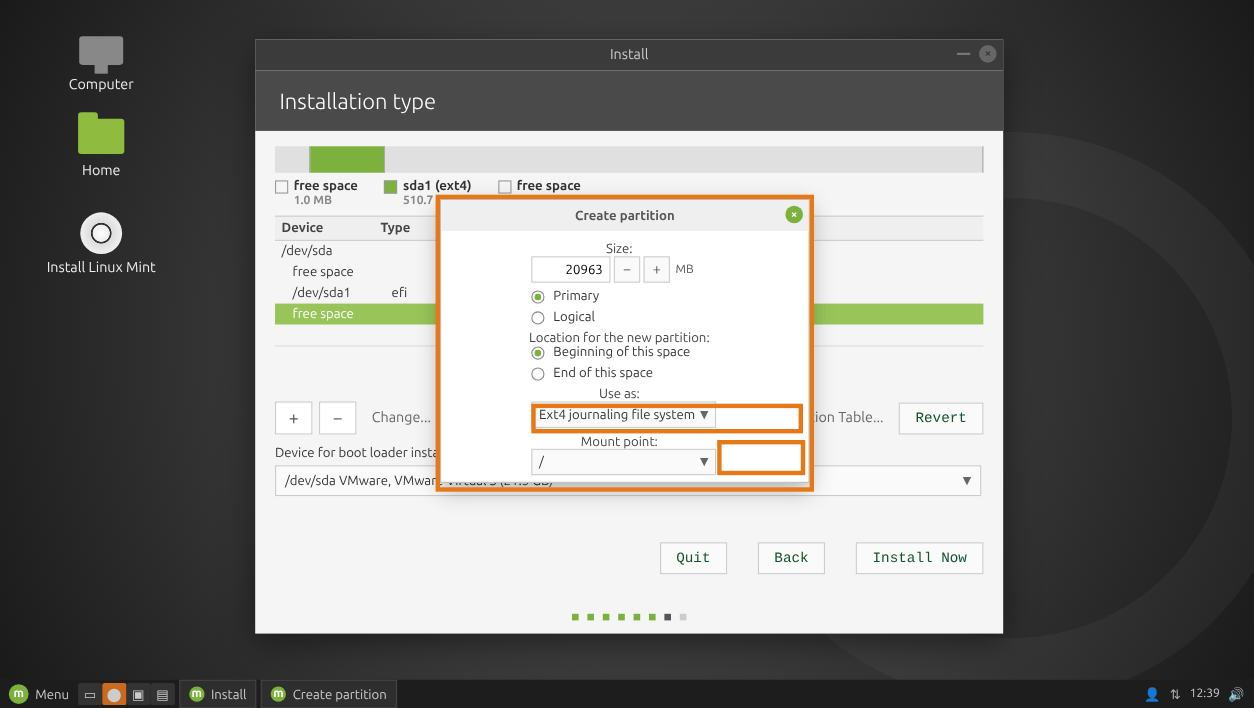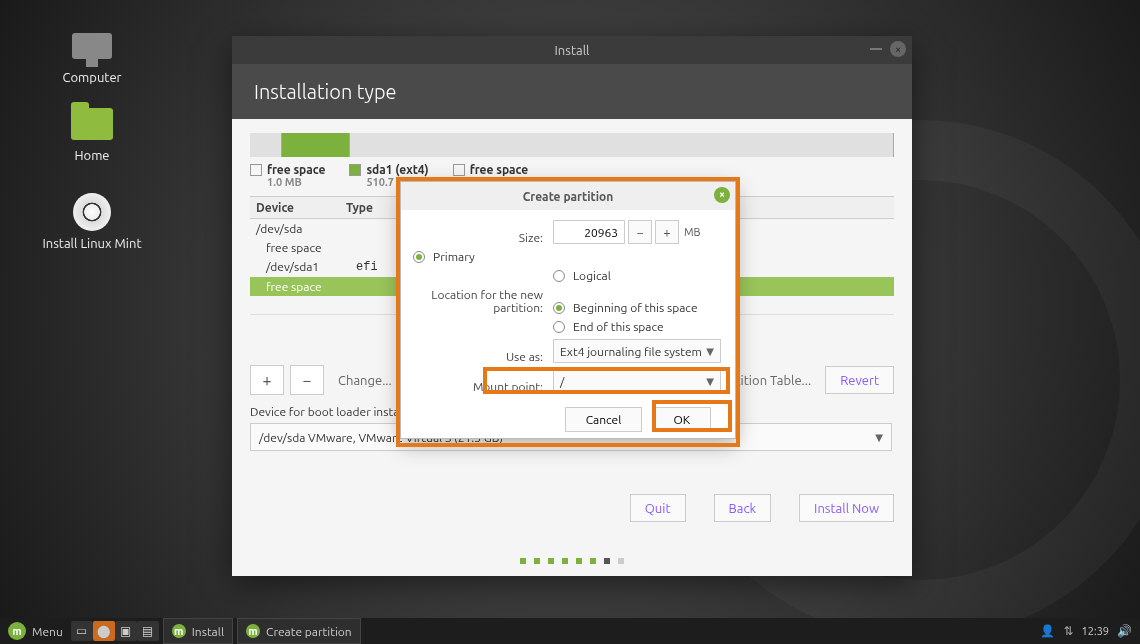--- a/index.html
+++ b/index.html
@@ -34,39 +34,39 @@
   .seg3 { flex:1; background:#e0e0e0; }
   .disklegend { display:flex; gap:24px; font-size:12px; color:#333; margin-top:6px; }
   .disklegend .item { display:flex; align-items:flex-start; gap:5px; }
   .sq { width:12px; height:12px; border:1px solid #999; margin-top:1px; }
   .sq.green { background:#7bb13c; }
   .disklegend .sub { color:#888; font-size:11px;font-weight:bold; }
   .table-head { display:flex; background:#efefef; border-top:1px solid #ccc; border-bottom:1px solid #ccc; font-size:12px; font-weight:600; color:#444; padding:4px 6px; margin-top:8px; }
   .col-dev { width:90px; } .col-type { width:50px; } .col-mp { flex:1; }
   .row { display:flex; padding:3px 6px; font-size:12px; color:#333; }
   .row.sel { background:#99c45a; color:#fff; }
-  .row .col-dev { width:90px; } .row .col-type { width:50px;font-family:Liberation Mono, monospace; }
+  .row .col-dev { width:90px; } .row .col-type { width:50px; }
   .table-body { height:96px; border-bottom:1px solid #ddd; }
   .toolbar { display:flex; gap:6px; align-items:center; margin-top:50px; }
   .sqbtn { width:34px; height:30px; border:1px solid #ccc; background:#fff; display:flex; align-items:center; justify-content:center; font-size:16px; color:#555; }
   .linkbtn { background:none; border:none; color:#666; font-size:13px; padding:6px 8px;text-align:center; }
   .toolbar .right { margin-left:auto; display:flex; gap:6px; }
-  .btn { border:1px solid #ccc; background:#fafafa; padding:6px 14px; font-size:13px; color:#8b5cf6; }
+  .btn { border:1px solid #ccc; background:#fafafa; padding:6px 14px; font-size:13px; color:#14532d;font-family:Liberation Mono, monospace; }
   .label { font-size:12px; color:#333; margin-top:10px; margin-bottom:5px; }
   .select { width:642px; height:28px; border:1px solid #ccc; background:#fafafa; font-size:12px; padding:0 8px; color:#333; display:flex; align-items:center; justify-content:space-between; }
   .footer-btns { position:absolute; right:18px; bottom:54px; display:flex; gap:28px;margin-top:28px; }
   .dots { position:absolute; bottom:12px; left:0; right:0; display:flex; justify-content:center; gap:8px; }
   .dot { width:6px; height:6px; background:#7bb13c; }
   .dot.cur { background:#555; }
   
   .dialog { position:absolute; left:400px; top:181px; width:336px; height:258px; background:#fff; border:1px solid #bbb; box-shadow:0 6px 20px rgba(0,0,0,.3); }
   .dialog .dtitle { background:#efefef; height:28px; display:flex; align-items:center; justify-content:center; font-size:12px; font-weight:600; color:#555; position:relative; }
   .dtitle .dclose { position:absolute; right:5px; top:5px; width:16px; height:16px; border-radius:50%; background:#7bb13c; color:#fff; font-size:10px; line-height:16px; text-align:center; }
   .dbody { padding:10px 12px; font-size:12px; color:#333; }
-  .drow { display:flex; align-items:flex-end; margin-bottom:6px; }
+  .drow { display:flex; align-items:center; margin-bottom:6px;flex-direction:column; }
   .drow .dlabel { flex:1; text-align:right; padding-right:10px; color:#444; }
   .drow .dfield { width:170px; display:flex; align-items:center; gap:3px; }
   .numinput { width:72px; height:24px; border:1px solid #ccc; text-align:right; padding:0 6px; font-size:12px; }
   .stepbtn { width:24px; height:24px; border:1px solid #ccc; background:#fafafa; font-size:13px; color:#555; }
   .unit { font-size:11px; color:#555; margin-left:2px; }
   .radio { width:12px; height:12px; border-radius:50%; border:1px solid #888; display:inline-block; margin-right:5px; position:relative; }
   .radio.on::after { content:""; position:absolute; inset:2px; background:#7bb13c; border-radius:50%; }
   .combo { width:168px; height:24px; border:1px solid #ccc; display:flex; align-items:center; justify-content:space-between; padding:0 6px; font-size:12px; background:#fafafa; }
   .chev { font-size:10px; color:#666; }
   .dactions { display:flex; justify-content:flex-end; gap:10px; padding:8px 12px 0; }
@@ -241,24 +241,20 @@
       </div>
       <div class="drow">
         <span class="dlabel">Mount point:</span>
         <span class="dfield">
             <div class="combo">
               <span>/</span>
               <span class="chev">▼</span>
             </div>
           </span>
       </div>
-      <div class="dactions">
-        <button class="dbtn">Cancel</button>
-        <button class="dbtn">OK</button>
-      </div>
     </div>
   </div>
 
   <div class="hl-main hl-a"></div>
   <div class="hl-main hl-b"></div>
   <div class="hl-main hl-c"></div>
 </div>
 
 <div class="taskbar">
   <div class="tb-item">

